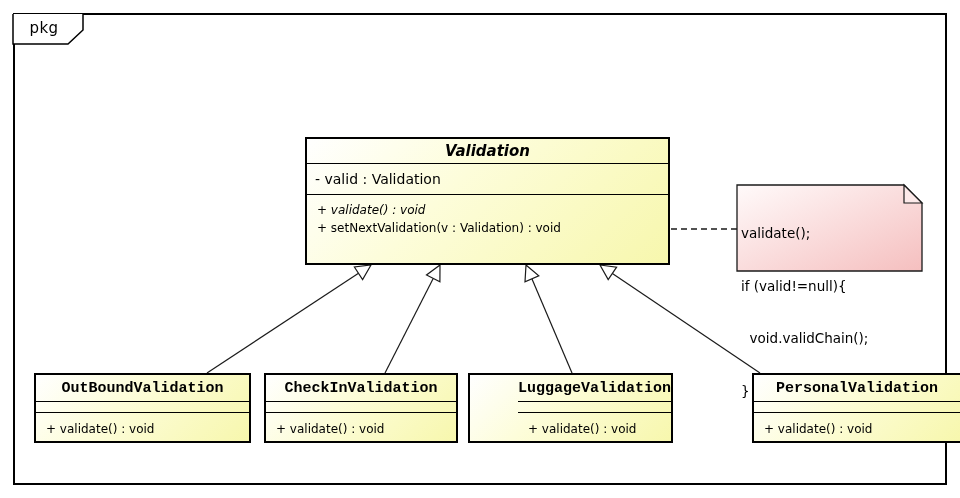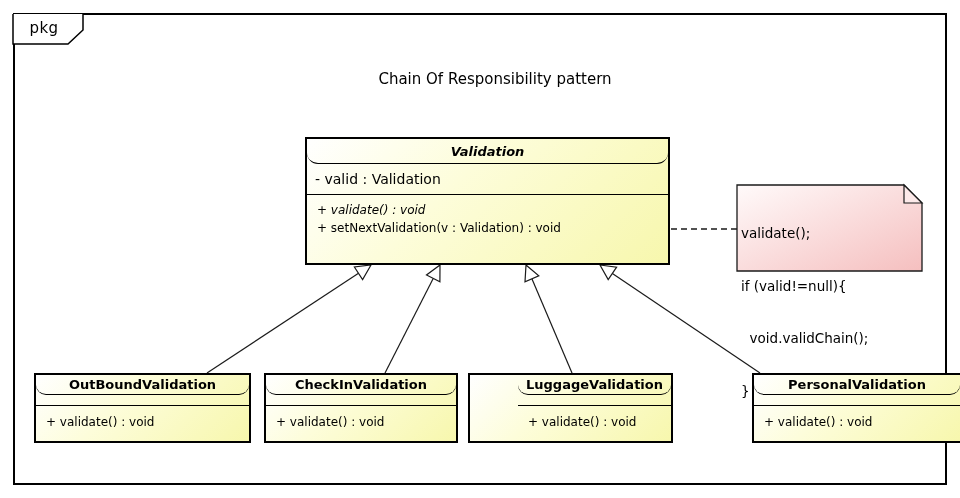--- a/index.html
+++ b/index.html
@@ -19,36 +19,36 @@
   .diagram-title{
     position:absolute;left:300px;top:70px;width:390px;text-align:center;
     font-size:15px;
   }
   .uml-class{
     position:absolute;border:2px solid #000;box-sizing:border-box;
     background:linear-gradient(135deg,#ffffff 0%,#fdfdda 40%,#f7f7ad 100%);
   }
   .uml-class .c-title{
     border-bottom:1px solid #000;display:flex;align-items:center;justify-content:center;
-    font-weight:bold;font-size:13px;box-sizing:border-box;border-radius:11px;
+    font-weight:bold;font-size:15px;box-sizing:border-box;
   }
   .c-title.abstract{font-style:italic;}
   .uml-class .c-attrs{
     border-bottom:1px solid #000;display:flex;align-items:center;
     font-size:14px;padding-left:10px;box-sizing:border-box;
   }
   .uml-class .c-methods{
     font-size:12px;padding:6px 0 0 10px;line-height:18px;box-sizing:border-box;
   }
   .m-italic{font-style:italic;}
   #cls-validation{left:305px;top:137px;width:365px;height:128px;}
   #cls-validation .c-title{height:25px;}
   #cls-validation .c-attrs{height:31px;padding-left:8px;}
   .sub-class{top:373px;height:70px;}
-  .sub-class .c-title{height:20px;}
+  .sub-class .c-title{height:27px;font-family:Liberation Mono, monospace;}
   .sub-class .c-attrs{height:11px;}
   .sub-class .c-methods{display:flex;align-items:center;padding:0 0 0 10px;height:31px;}
   #cls-outbound{left:34px;width:217px;}
   #cls-checkin{left:264px;width:194px;}
   #cls-luggage{left:468px;width:205px;padding-left:48px;}
   #cls-personal{left:752px;width:210px;}
   .note-text{
     position:absolute;left:741px;top:190px;width:176px;
     font-size:13.5px;line-height:17.5px;white-space:pre;
   }
@@ -84,21 +84,20 @@
 
     <circle cx="660" cy="229" r="4" fill="#555555" stroke="#1a1a1a" stroke-width="1"></circle>
     <line x1="671" y1="229" x2="737" y2="229" stroke="#1a1a1a" stroke-width="1.3" stroke-dasharray="6 4"></line>
 
     <path d="M737,185 L904,185 L922,203 L922,271 L737,271 Z" fill="url(#noteGrad)" stroke="#1a1a1a" stroke-width="1.3"></path>
     <path d="M904,185 L904,203 L922,203 Z" fill="#fce9e9" stroke="#1a1a1a" stroke-width="1.2"></path>
   </svg>
 
   <div class="pkg-label">pkg</div>
 
-  <div class="diagram-title">Chain Of Responsibility pattern</div>
 
   <div class="uml-class" id="cls-validation">
     <div class="c-title abstract">Validation</div>
     <div class="c-attrs">- valid : Validation</div>
     <div class="c-methods">
       <div class="m-italic">+ validate() : void</div>
       <div>+ setNextValidation(v : Validation) : void</div>
     </div>
   </div>
 

